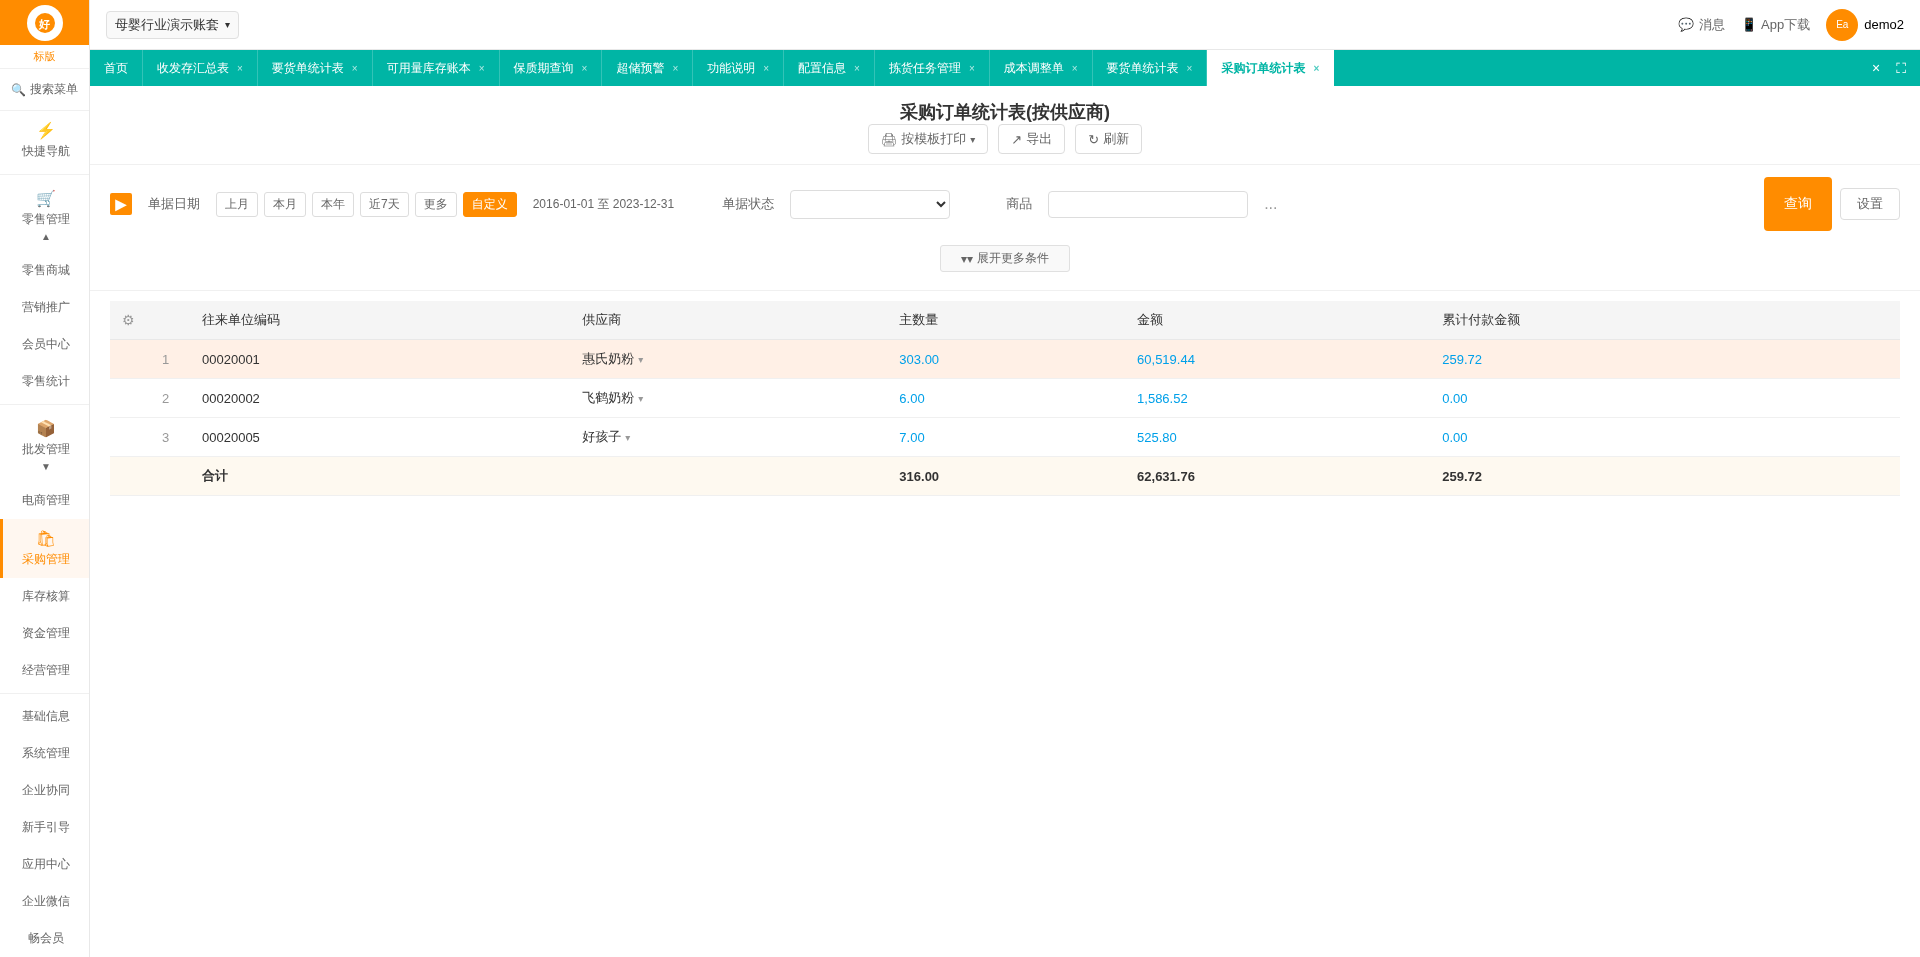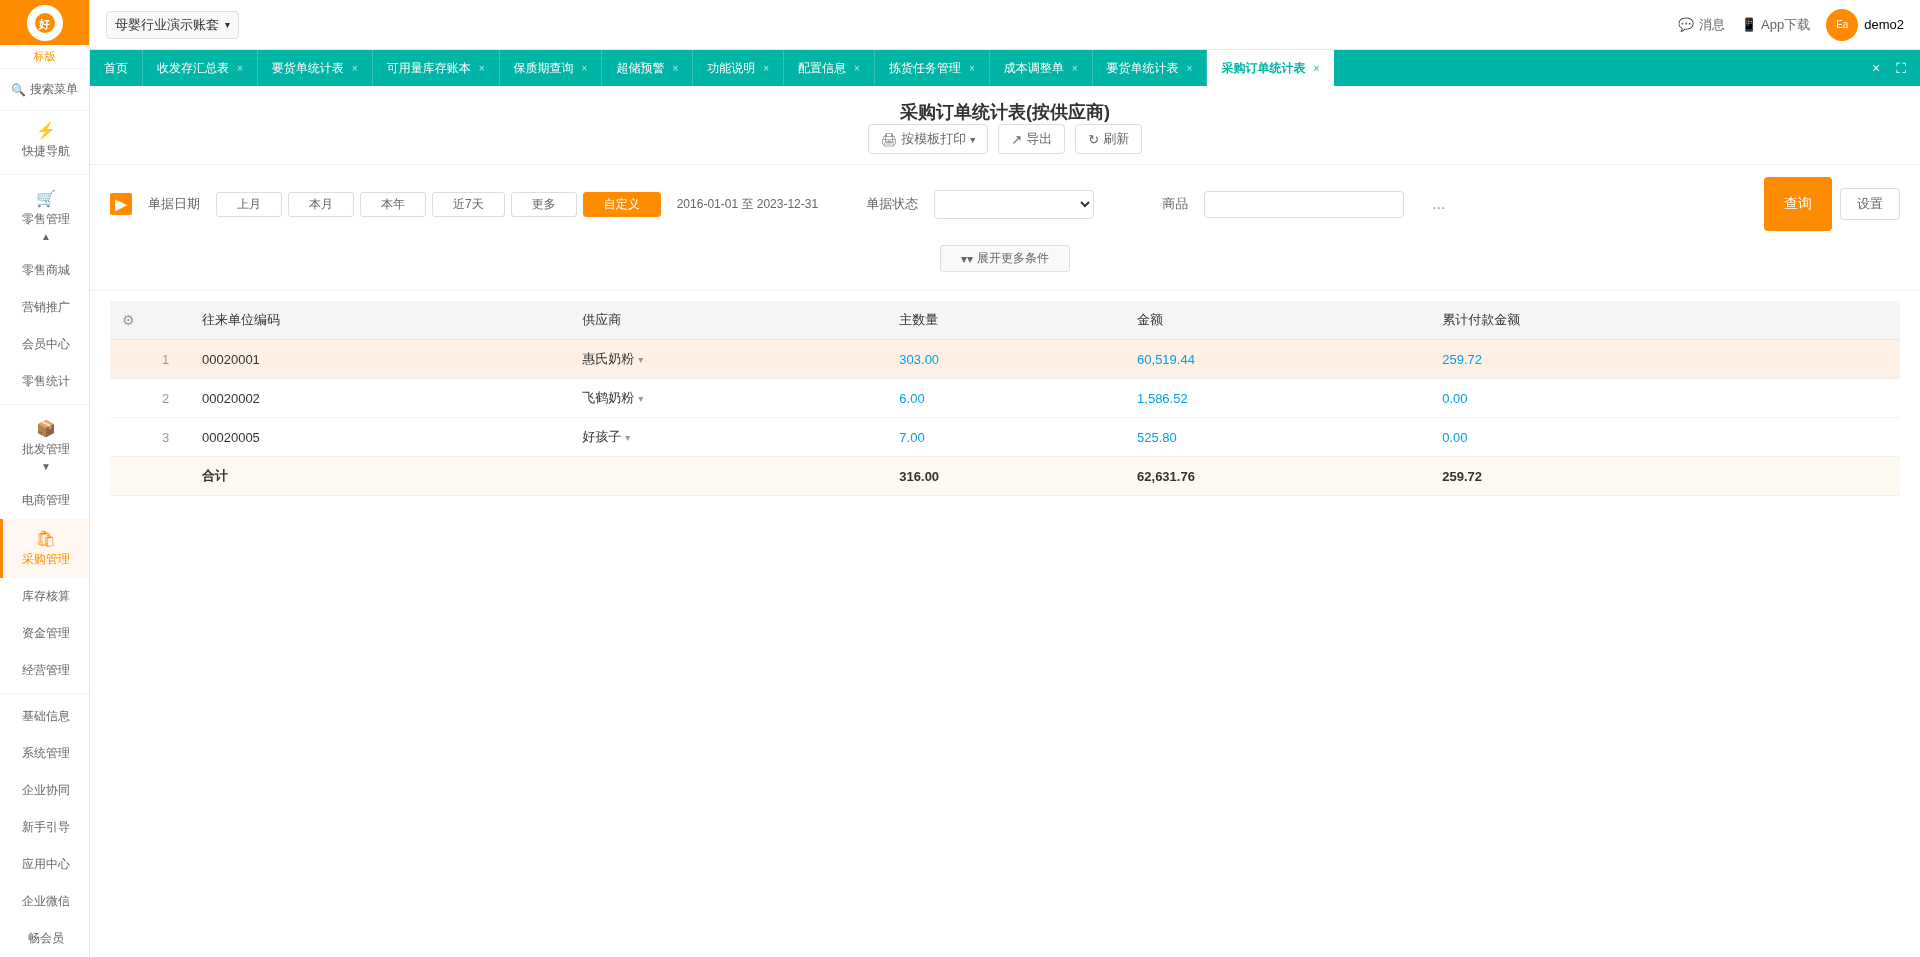--- a/index.html
+++ b/index.html
@@ -50,21 +50,21 @@
     .btn-print { display: flex; align-items: center; gap: 4px; padding: 5px 12px; border: 1px solid #ddd; background: #fff; border-radius: 4px; font-size: 13px; color: #666; cursor: pointer; }
     .btn-export { display: flex; align-items: center; gap: 4px; padding: 5px 12px; border: 1px solid #ddd; background: #fff; border-radius: 4px; font-size: 13px; color: #666; cursor: pointer; }
     .btn-refresh { display: flex; align-items: center; gap: 4px; padding: 5px 12px; border: 1px solid #ddd; background: #fff; border-radius: 4px; font-size: 13px; color: #666; cursor: pointer; }
 
     
     .filter-area { padding: 12px 20px; background: #fff; border-bottom: 1px solid #f0f0f0; }
     .filter-row { display: flex; align-items: center; gap: 16px; margin-bottom: 8px; }
     .filter-toggle { width: 22px; height: 22px; background: #ff8c00; color: #fff; border: none; border-radius: 2px; cursor: pointer; font-size: 14px; font-weight: bold; display: flex; align-items: center; justify-content: center; flex-shrink: 0; }
     .filter-label { font-size: 13px; color: #666; white-space: nowrap; }
     .filter-dates { display: flex; align-items: center; gap: 6px; }
-    .filter-date-btn { padding: 3px 20px; border: 1px solid #ddd; background: #fff; border-radius: 3px; font-size: 12px; color: #666; cursor: pointer; }
+    .filter-date-btn { padding: 3px 8px; border: 1px solid #ddd; background: #fff; border-radius: 3px; font-size: 12px; color: #666; cursor: pointer; }
     .filter-date-btn.custom { background: #ff8c00; color: #fff; border-color: #ff8c00; }
     .filter-date-range { font-size: 12px; color: #666; }
     .filter-group { display: flex; align-items: center; gap: 8px; }
     .filter-select { padding: 5px 8px; border: 1px solid #ddd; border-radius: 4px; font-size: 13px; color: #333; background: #fff; min-width: 160px; cursor: pointer; }
     .filter-input { padding: 5px 8px; border: 1px solid #ddd; border-radius: 4px; font-size: 13px; color: #333; background: #fff; min-width: 200px; }
     .btn-query { padding: 18px 20px; background: #ff8c00; color: #fff; border: none; border-radius: 4px; font-size: 14px; cursor: pointer; font-weight: 500; text-align: center; }
     .btn-settings { padding: 6px 16px; background: #fff; color: #666; border: 1px solid #ddd; border-radius: 4px; font-size: 13px; cursor: pointer; }
     .filter-expand-row { display: flex; justify-content: center; padding: 6px 0; }
     .expand-btn { display: flex; align-items: center; gap: 4px; font-size: 12px; color: #666; cursor: pointer; border: 1px solid #e0e0e0; background: #f9f9f9; padding: 4px 20px; border-radius: 3px; }
 
@@ -292,21 +292,21 @@
           </div>
           <span class="filter-date-range">2016-01-01 至 2023-12-31</span>
 
           <span class="filter-label" style="margin-left:32px;">单据状态</span>
           <div class="filter-group">
             <select class="filter-select">
               <option value=""></option>
             </select>
           </div>
 
-          <span class="filter-label" style="margin-left:52px;">商品</span>
+          <span class="filter-label" style="margin-left:40px;">商品</span>
           <div class="filter-group">
             <input class="filter-input" type="text" style="">
             <button class="filter-date-btn" style="border:none;background:none;color:#999;font-size:16px;">...</button>
           </div>
 
           <div style="margin-left:auto;display:flex;gap:8px;align-items:center;">
             <button class="btn-query">查询</button>
             <button class="btn-settings">设置</button>
           </div>
         </div>

